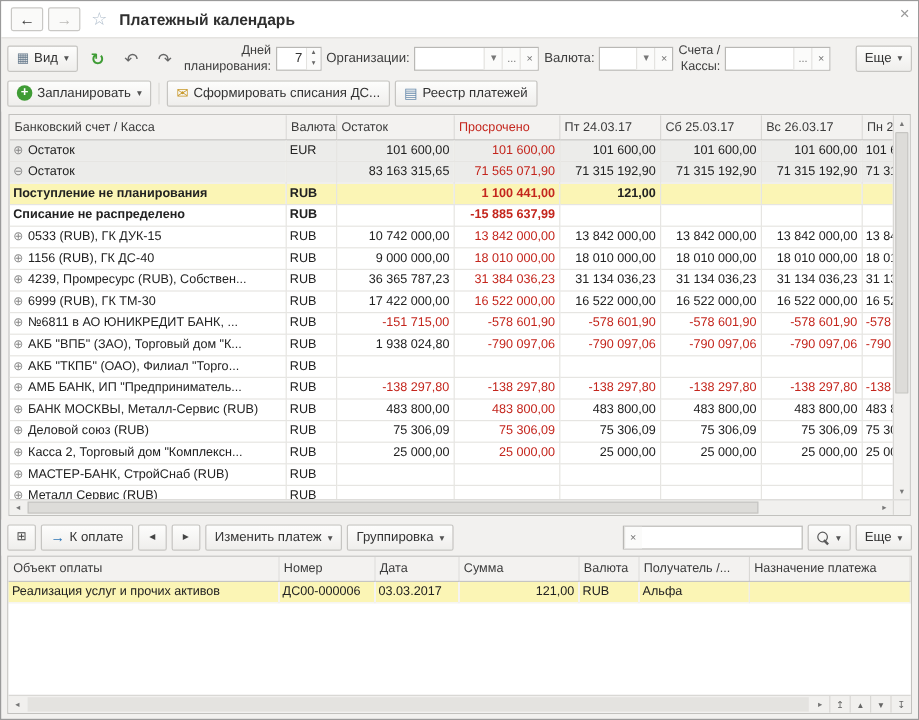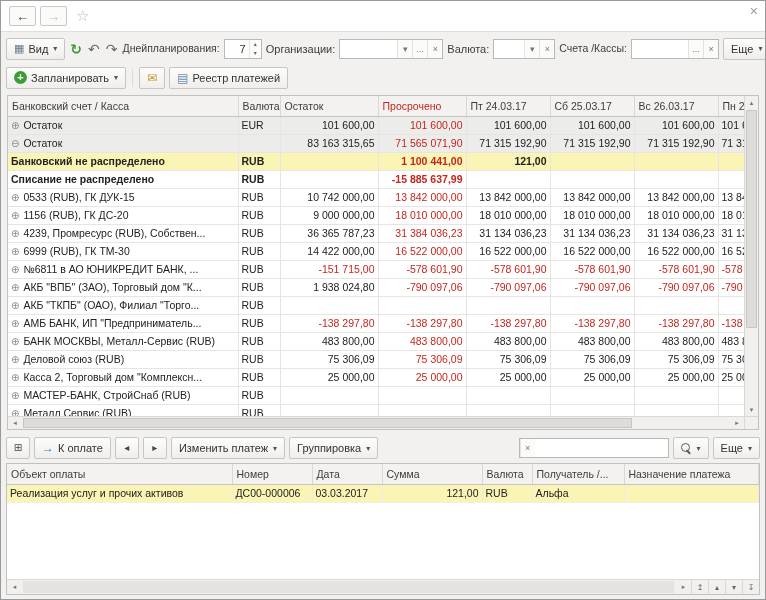--- a/index.html
+++ b/index.html
@@ -15,21 +15,21 @@
 .toolbar{display:flex;align-items:center;background:#f2f1ef;padding:3px 5px;gap:4px}
 .tb-top{flex:0 0 34px;border-top:1px solid #e0dfdc}
 .tb-actions{flex:0 0 28px;padding-top:0}
 .tb-pay{flex:0 0 30px}
 .btn{display:inline-flex;align-items:center;gap:4px;height:22px;padding:0 7px;border:1px solid #c6c5c2;border-radius:2px;background:linear-gradient(#fdfdfc,#efeeec);font-size:11px;font-family:inherit;color:#333;cursor:pointer;white-space:nowrap}
 .caret{font-size:8px;color:#555;margin-left:1px}
 .iconbtn{width:24px;height:22px;border:1px solid transparent;border-radius:2px;background:transparent;font-size:14px;font-family:inherit;color:#666;cursor:pointer;line-height:1}
 .iconbtn.refresh{color:var(--green,#3f9c35);font-weight:bold}
 .iconbtn.boxed{border:1px solid #c6c5c2;background:linear-gradient(#fdfdfc,#efeeec);font-size:10px;color:#444}
 .lbl{color:#3d3d3d;white-space:nowrap}
-.lbl.two{display:flex;flex-direction:row;line-height:1.15;font-size:10.5px}
+.lbl.two{display:flex;flex-direction:column;align-items:flex-end;line-height:1.15;font-size:10.5px}
 .field{display:inline-flex;align-items:center;height:20px;border:1px solid #b9b8b5;background:#fff}
 .field input{border:0;outline:0;height:16px;padding:0 3px;font-size:11px;font-family:inherit;flex:1;min-width:0;background:transparent;color:#333}
 .fbtn{flex:0 0 15px;height:18px;display:inline-flex;align-items:center;justify-content:center;font-size:9px;color:#777;cursor:pointer;border-left:1px solid #e4e3e0;background:#fbfbfa}
 .spinfield{width:38px}
 .spinfield input{text-align:right}
 .spin{display:flex;flex-direction:column;flex:0 0 12px;border-left:1px solid #e4e3e0}
 .spin span{height:9px;font-size:6px;line-height:9px;text-align:center;color:#666;cursor:pointer;background:#fbfbfa}
 .orgfield{width:104px}
 .curfield{width:62px}
 .accfield{width:88px}
@@ -88,20 +88,21 @@
 </style>
 </head>
 <body>
 
 <div class="window">
 
   <div class="titlebar">
     <button class="navbtn">←</button>
     <button class="navbtn fwd">→</button>
     <span class="star">☆</span>
+    <span class="title">Платежный календарь</span>
     <span class="closebtn">×</span>
   </div>
 
   <div class="toolbar tb-top">
     <button class="btn">
       <span class="view-ico">▦</span>
       <span>Вид</span>
       <span class="caret">▾</span>
     </button>
     <button class="iconbtn refresh">↻</button>
@@ -148,20 +149,21 @@
 
   <div class="toolbar tb-actions">
     <button class="btn">
       <span class="plus-ico">+</span>
       <span>Запланировать</span>
       <span class="caret">▾</span>
     </button>
     <div class="sep"></div>
     <button class="btn">
       <span class="mail-ico">✉</span>
+      <span>Сформировать списания ДС...</span>
     </button>
     <button class="btn">
       <span class="doc-ico">▤</span>
       <span>Реестр платежей</span>
     </button>
   </div>
 
   <div class="grid-outer">
     <div class="grid-main">
       <div class="grid-viewport">
@@ -193,21 +195,21 @@
                 <td class="col0 labelcell lv0"><span class="exp">⊖</span><span class="rlabel">Остаток</span></td>
                 <td class="col1 cur"></td>
                 <td class="col2 num">83 163 315,65</td>
                 <td class="col3 num red">71 565 071,90</td>
                 <td class="col4 num">71 315 192,90</td>
                 <td class="col5 num">71 315 192,90</td>
                 <td class="col6 num">71 315 192,90</td>
                 <td class="col7 num">71 315 192,90</td>
               </tr>
               <tr class="row-bold yellow">
-                <td class="col0 labelcell lv2"><span class="rlabel">Банковский не распределено</span></td>
+                <td class="col0 labelcell lv2"><span class="rlabel">Поступление не планирования</span></td>
                 <td class="col1 cur">RUB</td>
                 <td class="col2 num"></td>
                 <td class="col3 num red">1 100 441,00</td>
                 <td class="col4 num selcell">121,00</td>
                 <td class="col5 num"></td>
                 <td class="col6 num"></td>
                 <td class="col7 num"></td>
               </tr>
               <tr class="row-bold">
                 <td class="col0 labelcell lv2"><span class="rlabel">Списание не распределено</span></td>
@@ -223,21 +225,21 @@
                 <td class="col0 labelcell lv1"><span class="exp">⊕</span><span class="rlabel">0533 (RUB), ГК ДУК-15</span></td>
                 <td class="col1 cur">RUB</td>
                 <td class="col2 num">10 742 000,00</td>
                 <td class="col3 num red">13 842 000,00</td>
                 <td class="col4 num">13 842 000,00</td>
                 <td class="col5 num">13 842 000,00</td>
                 <td class="col6 num">13 842 000,00</td>
                 <td class="col7 num">13 842 000,00</td>
               </tr>
               <tr class="row-account">
-                <td class="col0 labelcell lv1"><span class="exp">⊕</span><span class="rlabel">1156 (RUB), ГК ДС-20</span></td>
+                <td class="col0 labelcell lv1"><span class="exp">⊕</span><span class="rlabel">1156 (RUB), ГК ДС-40</span></td>
                 <td class="col1 cur">RUB</td>
                 <td class="col2 num">9 000 000,00</td>
                 <td class="col3 num red">18 010 000,00</td>
                 <td class="col4 num">18 010 000,00</td>
                 <td class="col5 num">18 010 000,00</td>
                 <td class="col6 num">18 010 000,00</td>
                 <td class="col7 num">18 010 000,00</td>
               </tr>
               <tr class="row-account">
                 <td class="col0 labelcell lv1"><span class="exp">⊕</span><span class="rlabel">4239, Промресурс (RUB), Собствен...</span></td>
@@ -245,21 +247,21 @@
                 <td class="col2 num">36 365 787,23</td>
                 <td class="col3 num red">31 384 036,23</td>
                 <td class="col4 num">31 134 036,23</td>
                 <td class="col5 num">31 134 036,23</td>
                 <td class="col6 num">31 134 036,23</td>
                 <td class="col7 num">31 134 036,23</td>
               </tr>
               <tr class="row-account">
                 <td class="col0 labelcell lv1"><span class="exp">⊕</span><span class="rlabel">6999 (RUB), ГК ТМ-30</span></td>
                 <td class="col1 cur">RUB</td>
-                <td class="col2 num">14 422 000,00</td>
+                <td class="col2 num">17 422 000,00</td>
                 <td class="col3 num red">16 522 000,00</td>
                 <td class="col4 num">16 522 000,00</td>
                 <td class="col5 num">16 522 000,00</td>
                 <td class="col6 num">16 522 000,00</td>
                 <td class="col7 num">16 522 000,00</td>
               </tr>
               <tr class="row-account">
                 <td class="col0 labelcell lv1"><span class="exp">⊕</span><span class="rlabel">№6811 в АО ЮНИКРЕДИТ БАНК, ...</span></td>
                 <td class="col1 cur">RUB</td>
                 <td class="col2 num red">-151 715,00</td>

